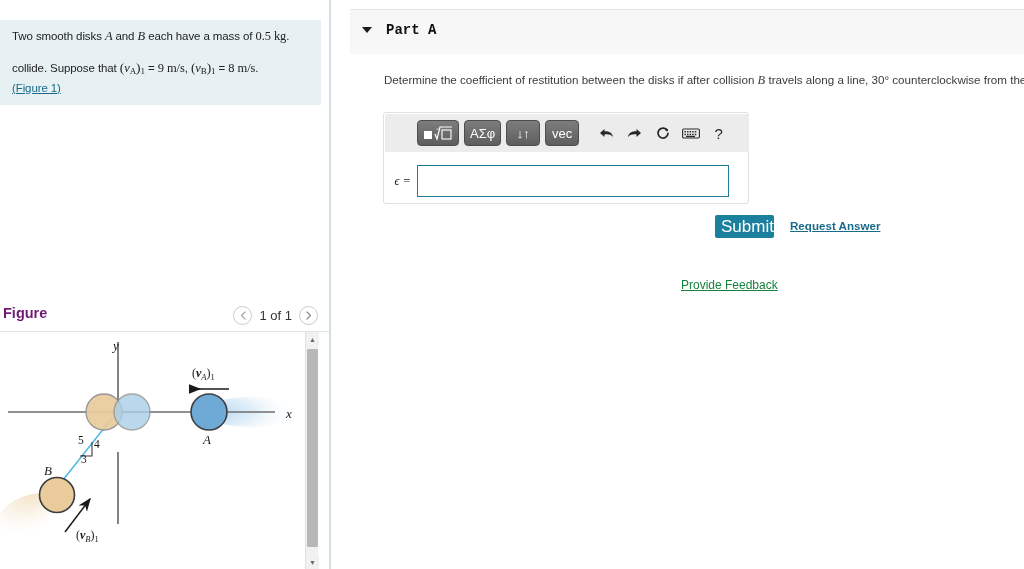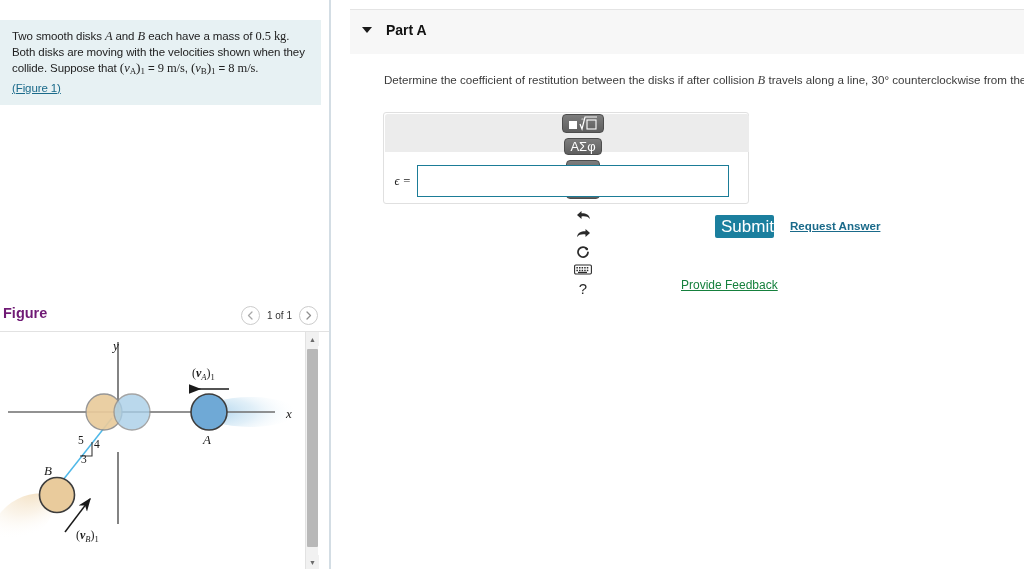--- a/index.html
+++ b/index.html
@@ -58,21 +58,21 @@
     position: absolute; right: 11px; top: 6px;
     display: flex; align-items: center; gap: 7px;
   }
   .navbtn {
     width: 19px; height: 19px; border-radius: 50%;
     border: 1px solid #cccccc; background: #fff;
     display: flex; align-items: center; justify-content: center;
     color: #9b9b9b; font-size: 10px; cursor: pointer;
     line-height: 1;
   }
-  #fig-count { font-size: 10px; color: #333; }
+  #fig-count { font-size: 13px; color: #333; }
 
   #figure-pane {
     position: absolute; left: 0; top: 331px;
     width: 329px; height: 238px;
     border-top: 1px solid #e2e2e2;
     background: #fff;
     overflow: hidden;
   }
   
   #fig-scrollbar {
@@ -95,21 +95,21 @@
   }
 
   
   #right-col {
     position: absolute; left: 331px; top: 0;
     width: 693px; height: 569px; background: #fff;
   }
   #parta-band {
     position: absolute; left: 19px; top: 9px;
     width: 674px; height: 45px;
-    background: #f7f7f7; border-top: 1px solid #e4e4e4;
+    background: #f7f7f7; border-top: 1px solid #e4e4e4; font-family: Liberation Mono, monospace;
   }
   #parta-caret {
     position: absolute; left: 12px; top: 17px;
     width: 0; height: 0;
     border-left: 5px solid transparent; border-right: 5px solid transparent;
     border-top: 6px solid #1a1a1a; cursor: pointer;
   }
   #parta-label {
     position: absolute; left: 36px; top: 12px;
     font-size: 14px; font-weight: bold; color: #111;
@@ -129,21 +129,21 @@
   
   #answer-box {
     position: absolute; left: 52px; top: 112px;
     width: 366px; height: 92px;
     background: #fff; border: 1px solid #e0e0e0; border-radius: 3px;
   }
   #mathbar {
     position: absolute; left: 1px; top: 1px;
     width: 364px; height: 38px;
     background: #ececec; border-radius: 3px 3px 0 0;
-    display: flex; align-items: center; padding-left: 32px; gap: 5px; flex-direction: column;
+    display: flex; align-items: center; padding-left: 32px; gap: 5px;
   }
   .mb-btn {
     height: 26px; min-width: 34px;
     background: linear-gradient(#7d7d7d, #5e5e5e);
     border: 1px solid #4d4d4d; border-radius: 4px;
     color: #fff; font-size: 13px;
     display: flex; align-items: center; justify-content: center;
     padding: 0 5px; cursor: pointer;
   }
   .mb-btn.sq { min-width: 38px; }
@@ -193,21 +193,21 @@
 </head>
 <body>
 
 <div id="root">
 
   <div id="left-col">
 
     <div id="problem-box">
       <div id="problem-text">
         <span>Two smooth disks </span><span class="mi">A</span><span> and </span><span class="mi">B</span><span> each have a mass of </span><span class="mn">0.5</span> <span class="mn">kg</span><span>.</span><br>
-        <span>Both disks are moving with the velocities shown when they</span><br>
+        <br>
         <span>collide. Suppose that </span><span class="paren">(</span><span class="mi">v</span><span class="sub">A</span><span class="paren">)</span><span class="sub">1</span> = <span class="mn">9</span> <span class="mn">m/s</span>, <span class="paren">(</span><span class="mi">v</span><span class="sub">B</span><span class="paren">)</span><span class="sub">1</span> = <span class="mn">8</span> <span class="mn">m/s</span>.<br>
         <span class="figlink">(Figure 1)</span>
       </div>
     </div>
 
     <div id="figure-header">
       <div id="figure-title">Figure</div>
       <div id="fig-nav">
         <div class="navbtn">
           <svg width="6" height="9" viewBox="0 0 6 9">

